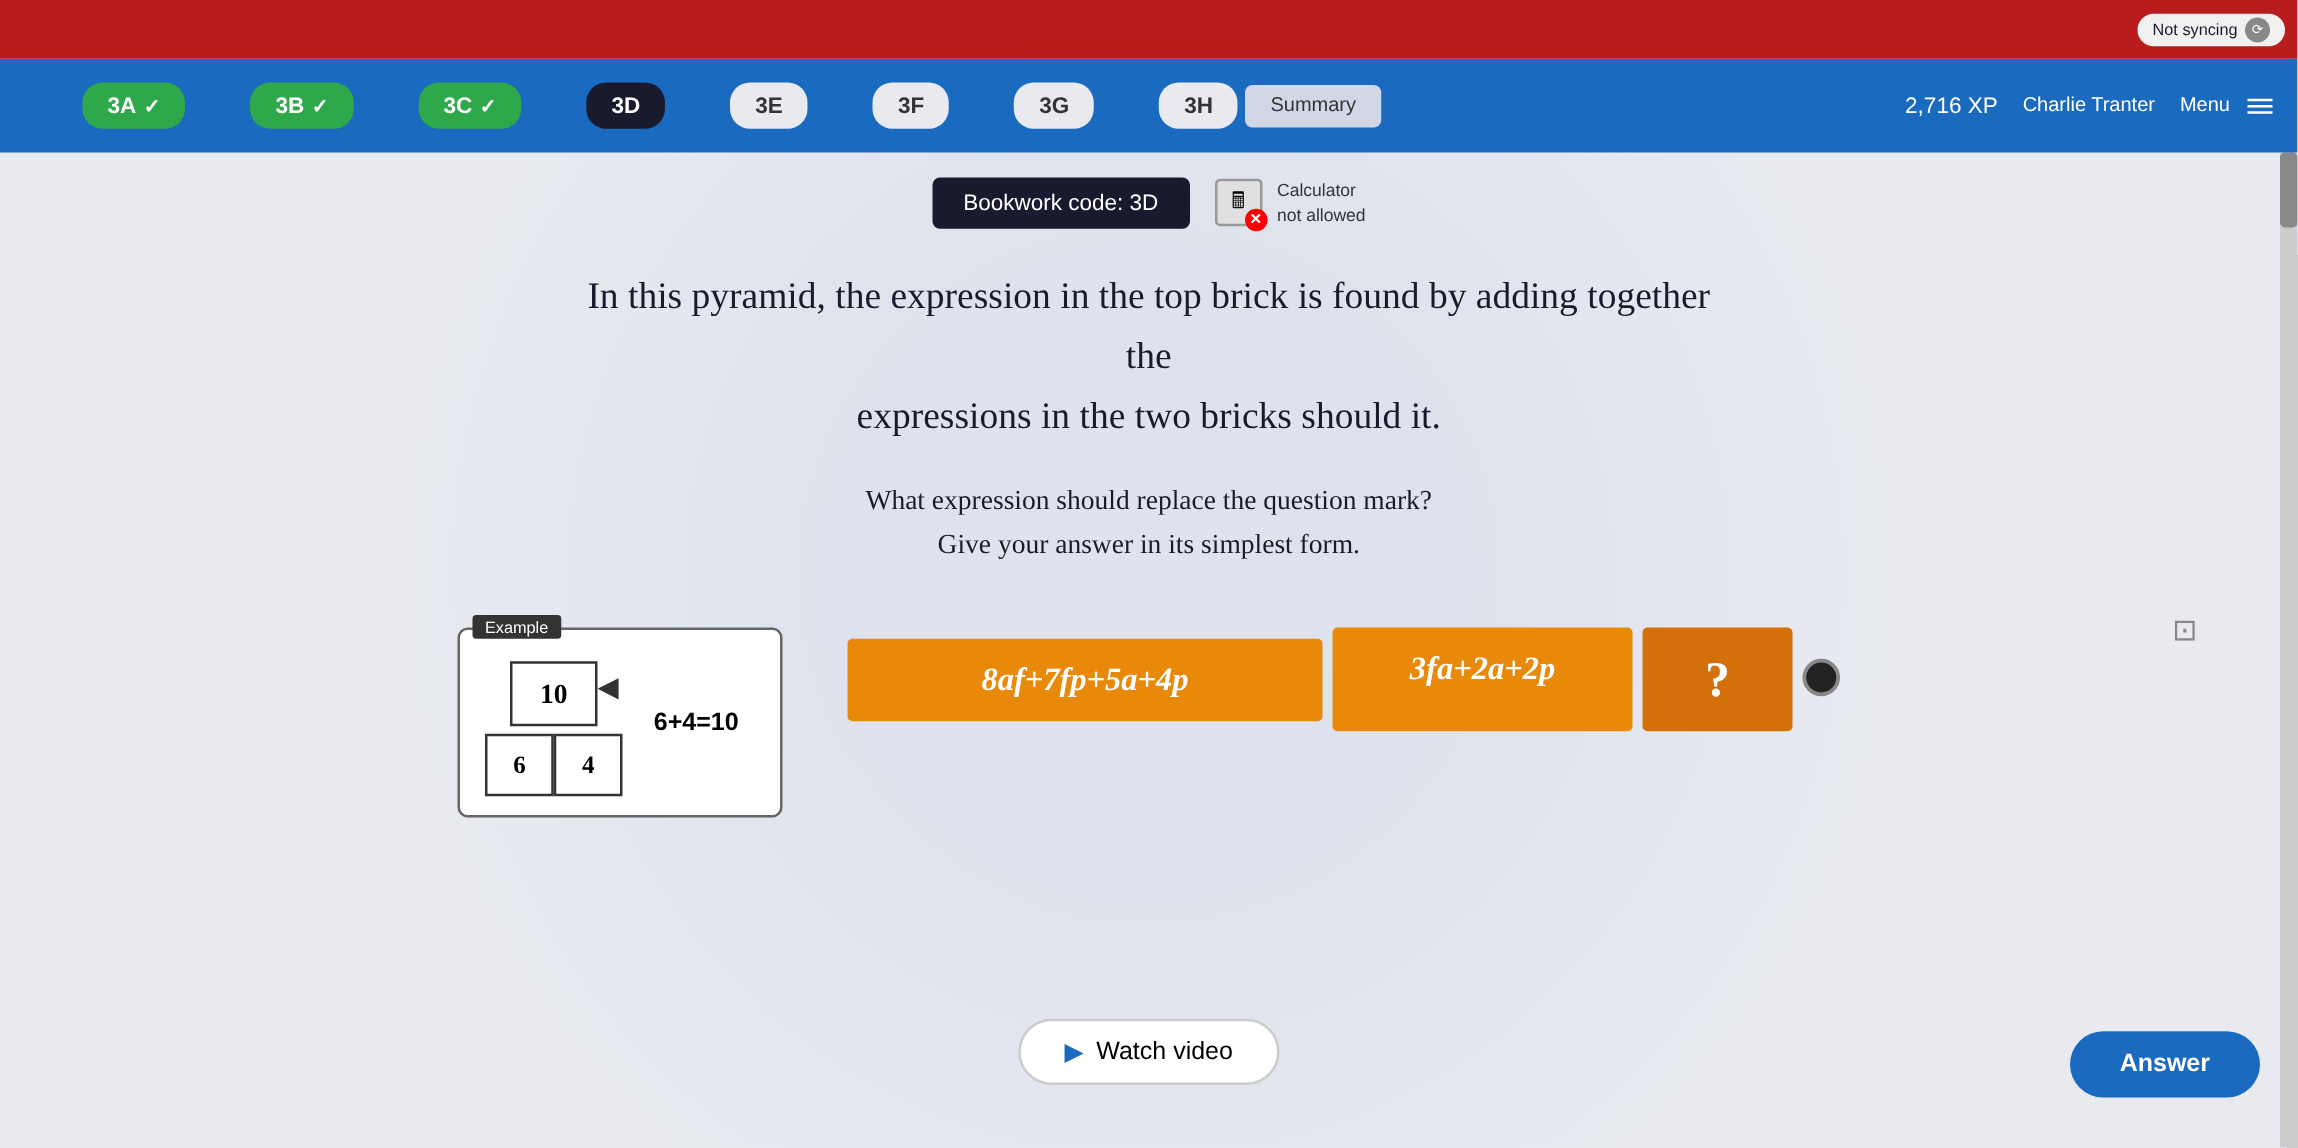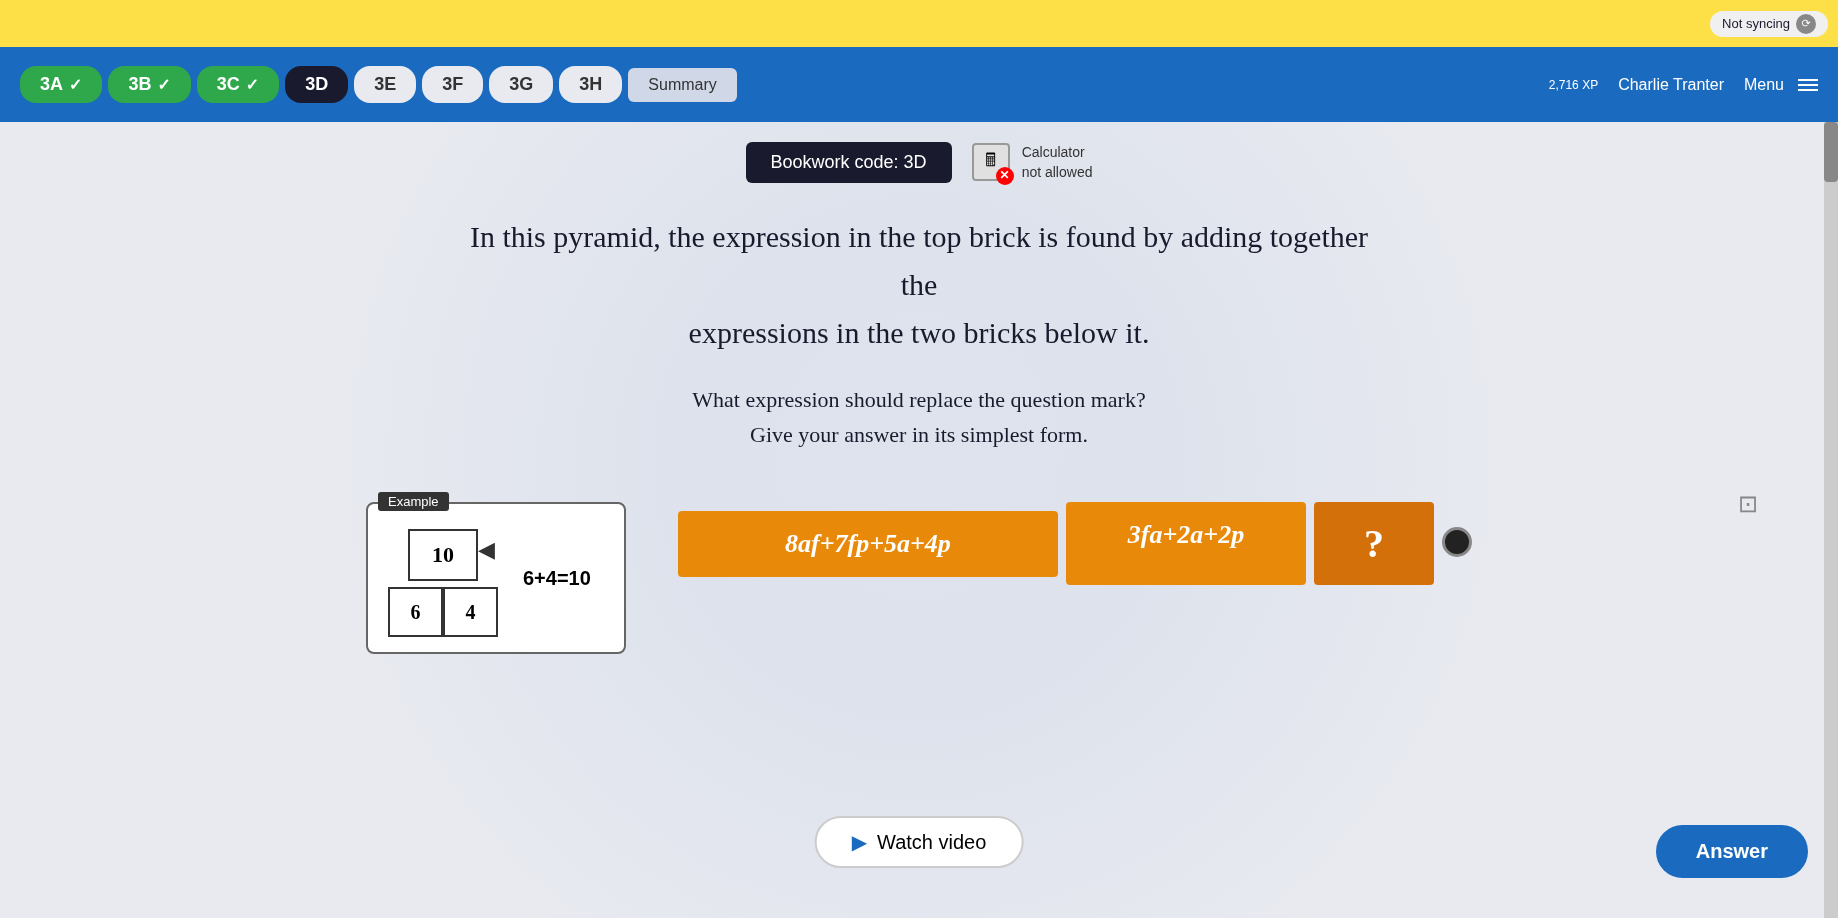--- a/index.html
+++ b/index.html
@@ -31,21 +31,21 @@
       pointer-events: none;
     }
 
     
     .header {
       position: absolute;
       top: 0;
       left: 0;
       right: 0;
       height: 47px;
-      background: #fde047;
+      background: #b91c1c;
       display: flex;
       align-items: center;
       justify-content: flex-end;
       padding: 0 10px;
       z-index: 10;
     }
 
     .not-syncing {
       display: flex;
       align-items: center;
@@ -95,20 +95,21 @@
     .nav-tab {
       padding: 8px 20px;
       border-radius: 16px;
       font-family: Arial, sans-serif;
       font-size: 18px;
       font-weight: bold;
       cursor: pointer;
       display: flex;
       align-items: center;
       gap: 6px;
+      margin-left: 46px;
     }
 
     .nav-tab.completed {
       background: #2ea84a;
       color: white;
     }
 
     .nav-tab.active {
       background: #1a1a2e;
       color: white;
@@ -126,21 +127,21 @@
 
     .nav-right {
       display: flex;
       align-items: center;
       gap: 20px;
     }
 
     .xp-info {
       color: white;
       font-family: Arial, sans-serif;
-      font-size: 12px;
+      font-size: 18px;
     }
 
     .username {
       color: white;
       font-family: Arial, sans-serif;
       font-size: 16px;
     }
 
     .menu-btn {
       color: white;
@@ -541,21 +542,21 @@
       </div>
       <div class="calc-text">
         <div>Calculator</div>
         <div>not allowed</div>
       </div>
     </div>
   </div>
 
   <div class="question-text">
     <span>In this pyramid, the expression in the top brick is found by adding together the</span><br>
-    <span>expressions in the two bricks below it.</span>
+    <span>expressions in the two bricks should it.</span>
   </div>
 
   <div class="sub-question">
     <span>What expression should replace the question mark?</span><br>
     <span>Give your answer in its simplest form.</span>
   </div>
 
   <div class="pyramid-section">
 
     <div class="example-box">

